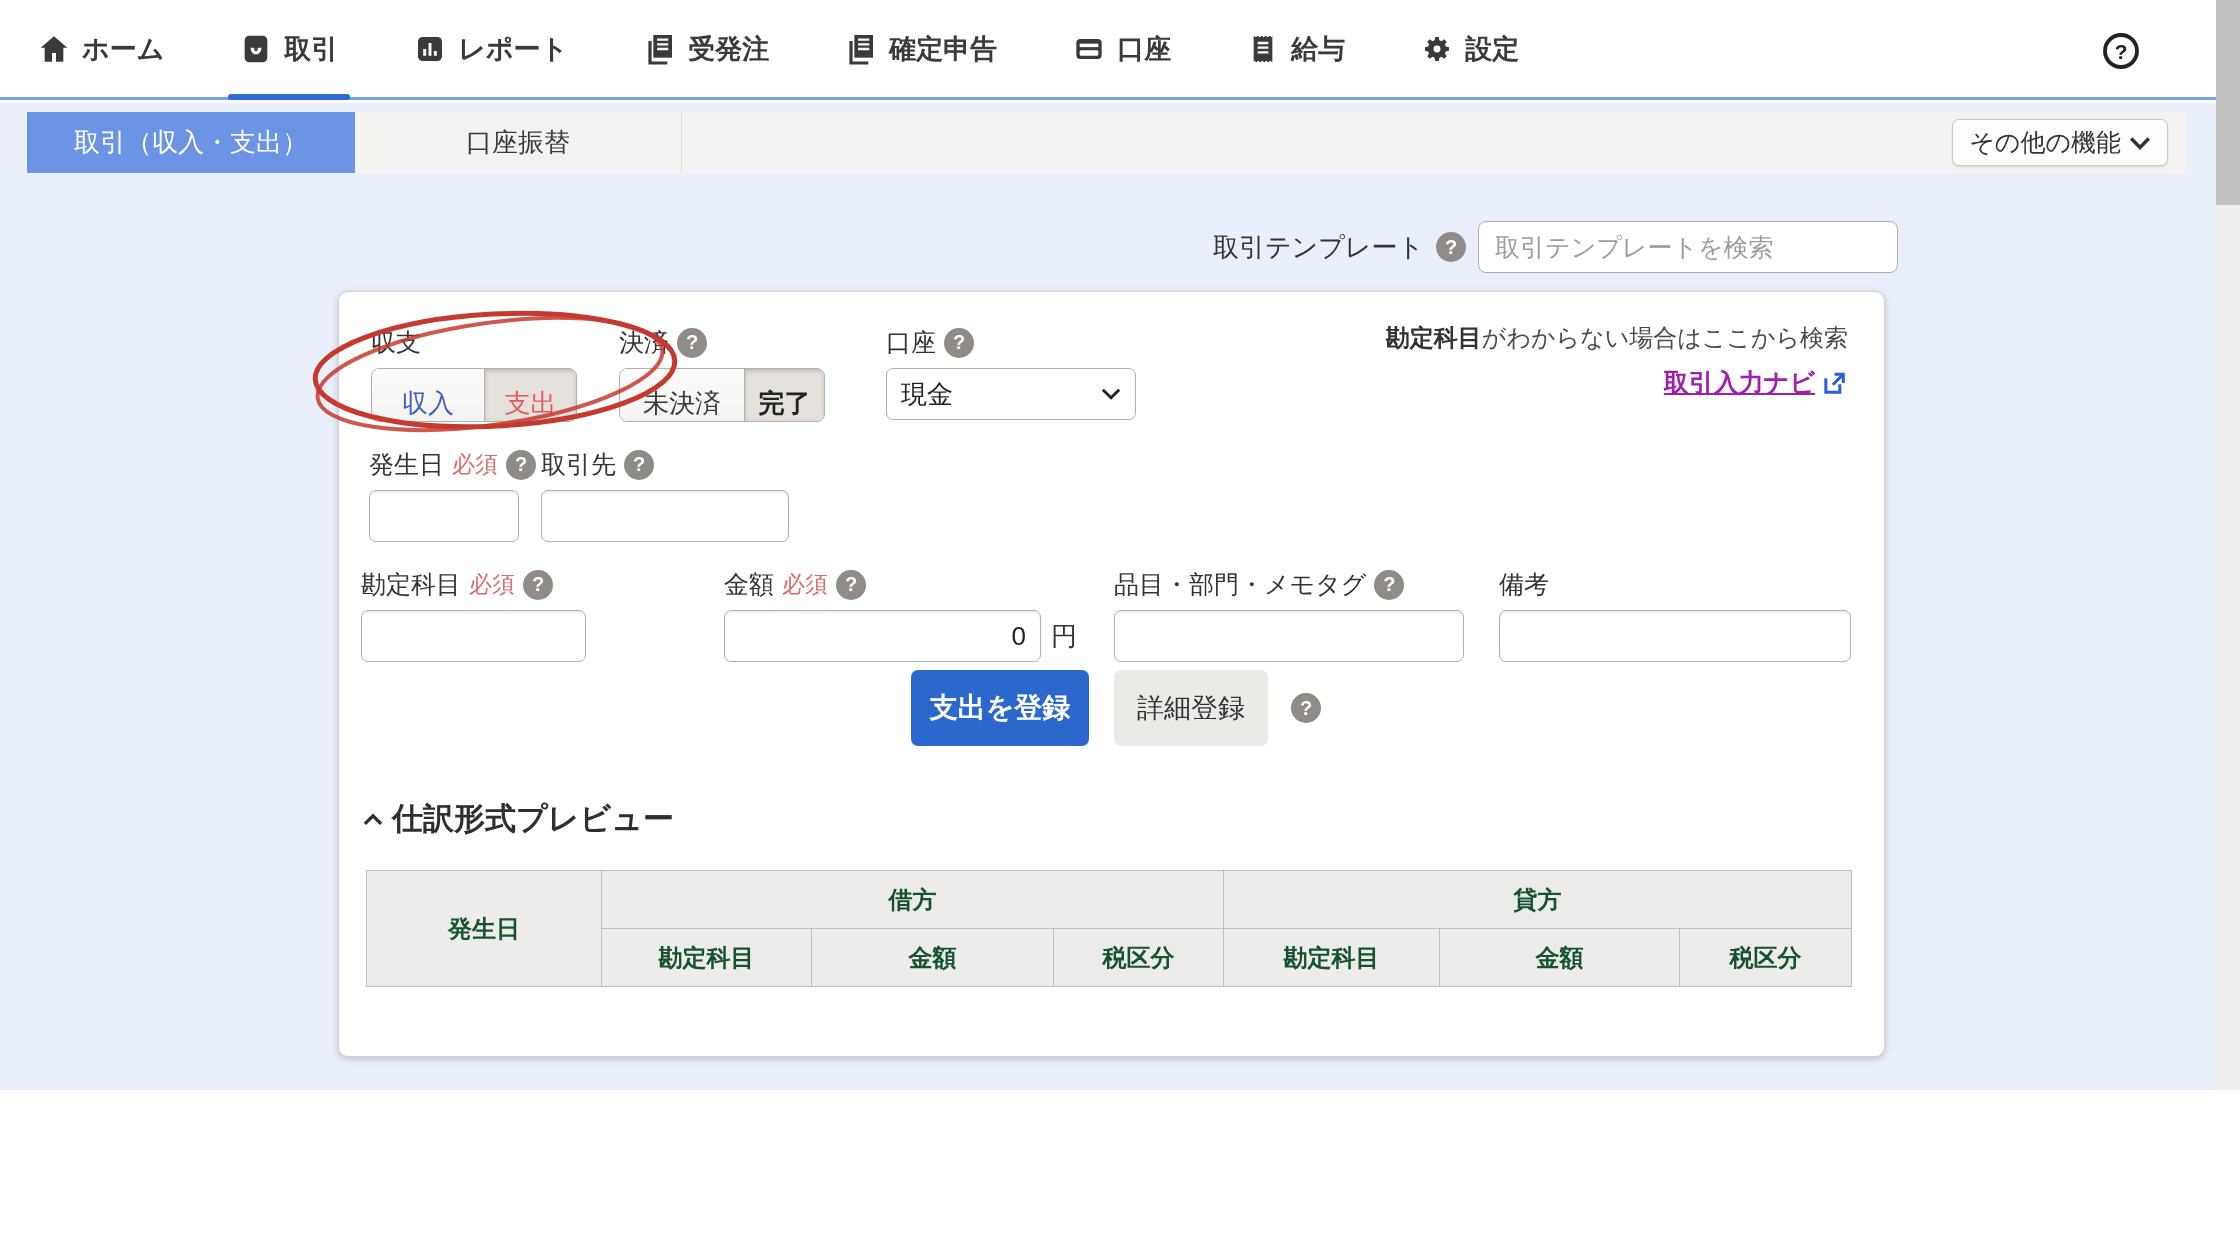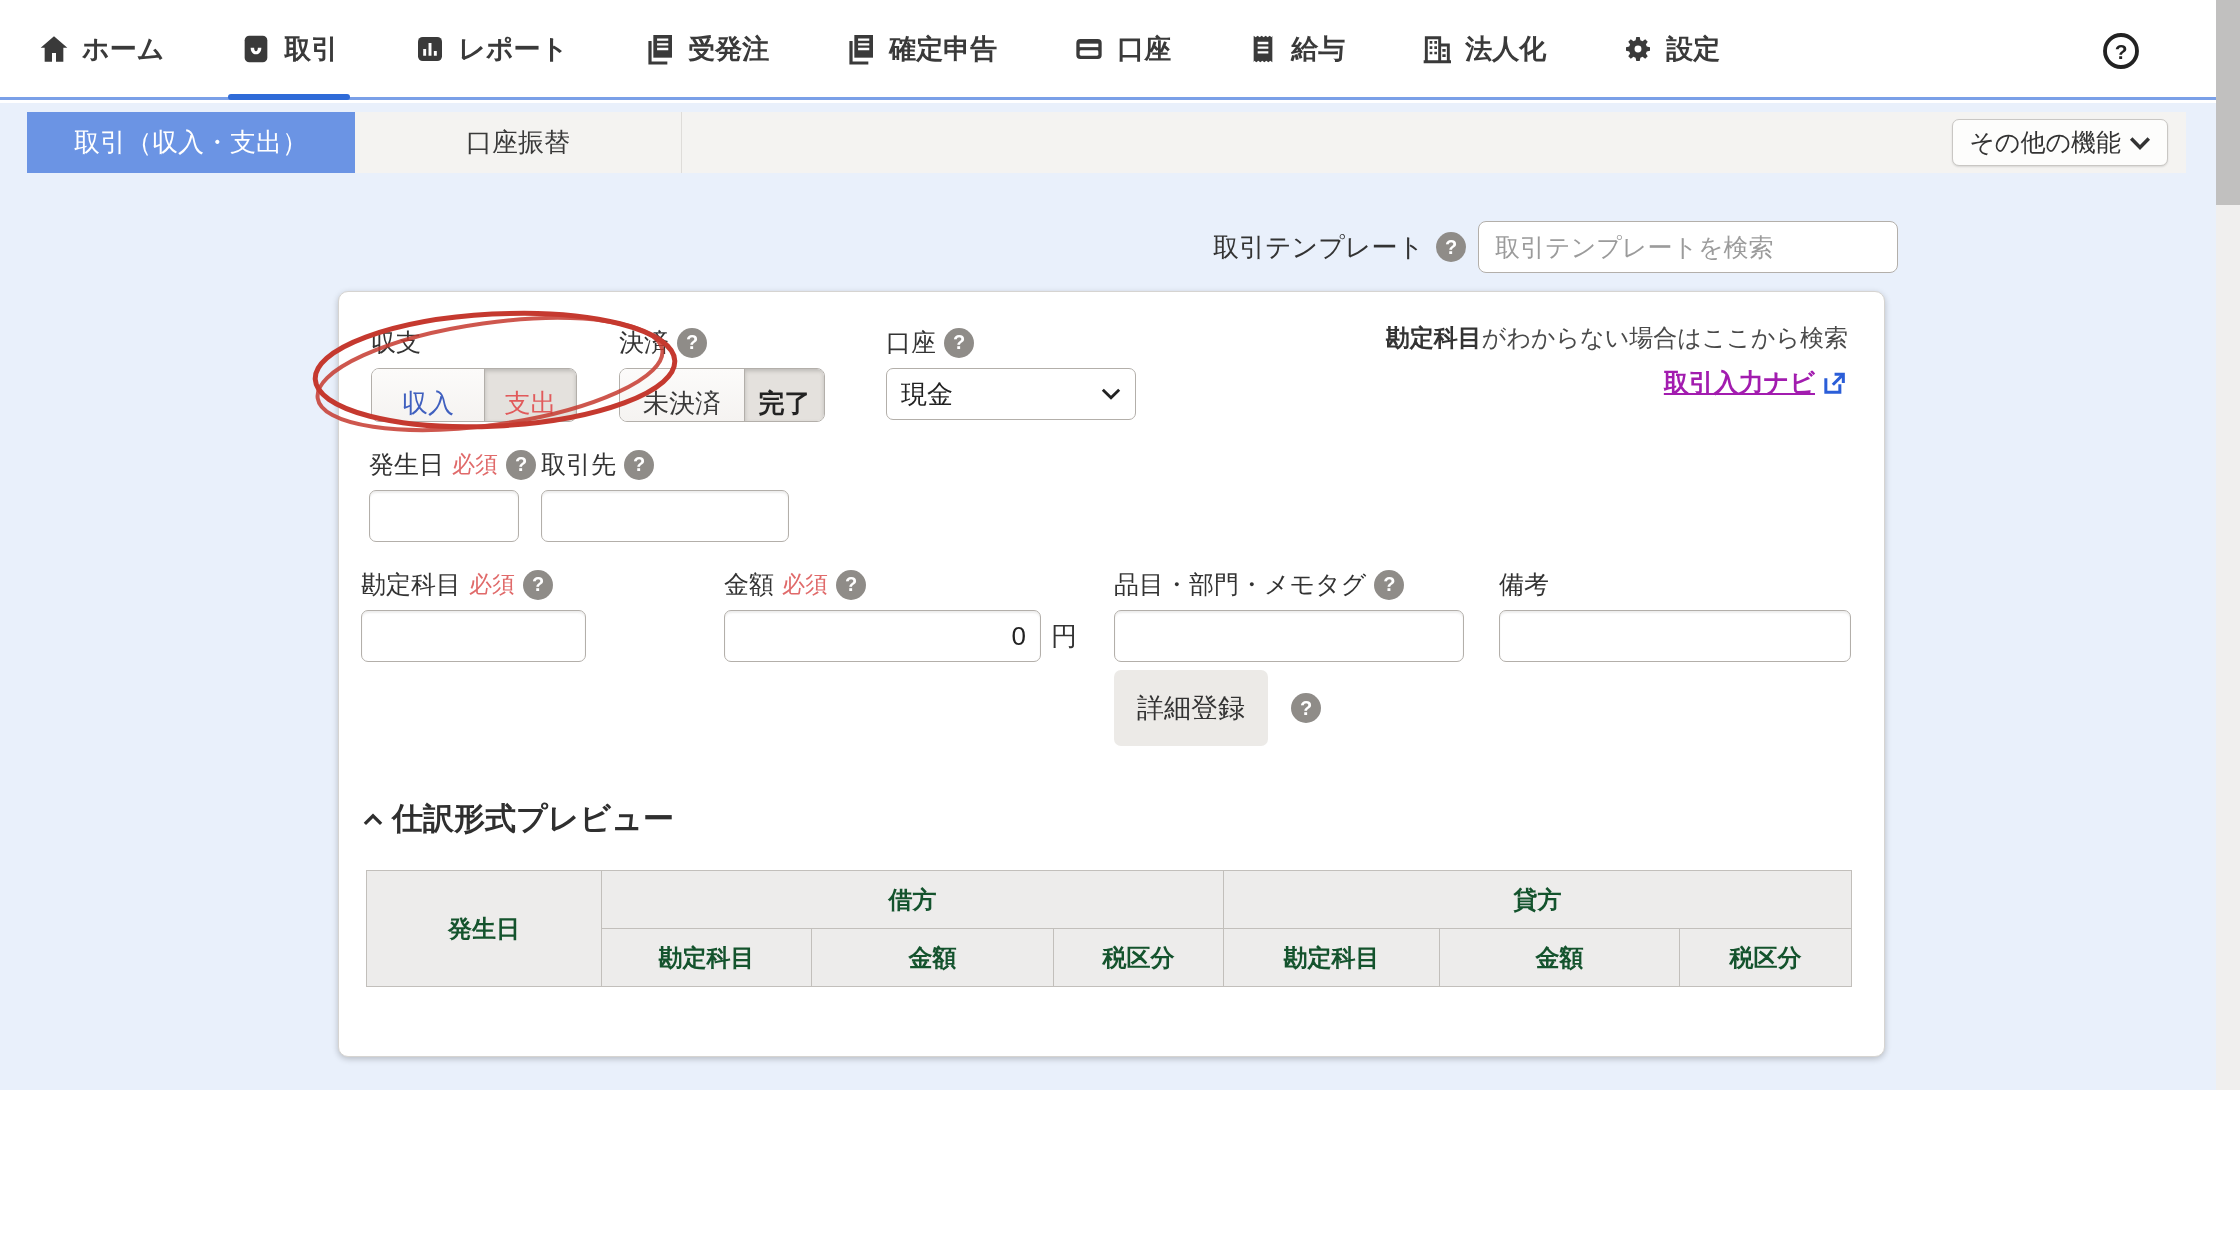--- a/index.html
+++ b/index.html
@@ -161,29 +161,20 @@
       <div class="nav-item">
         <span class="nav-icon">
           <svg viewBox="0 0 24 24" width="32" height="32">
               <path d="M5 2l1.5 1.2L8 2l1.5 1.2L11 2l1.5 1.2L14 2l1.5 1.2L17 2l1.5 1.2L19 2v20l-1.5-1.2L16 22l-1.5-1.2L13 22l-1.5-1.2L10 22l-1.5-1.2L7 22l-1.5-1.2L5 22z" fill="#3a3a3a"></path>
               <path d="M8 7.5h8M8 11h8M8 14.5h8" stroke="#fff" stroke-width="1.8"></path>
             </svg>
         </span>
         <span>給与</span>
       </div>
 
-      <div class="nav-item">
-        <span class="nav-icon">
-          <svg viewBox="0 0 24 24" width="32" height="32">
-              <path d="M4 21.5V3.5h10v18M14 9h6.5v12.5M2 21.5h20.5" fill="none" stroke="#3a3a3a" stroke-width="2.2"></path>
-              <path d="M6.5 6h2v2h-2zM10 6h2v2h-2zM6.5 10h2v2h-2zM10 10h2v2h-2zM6.5 14h2v2h-2zM10 14h2v2h-2zM16 12h2.5v2H16zM16 16h2.5v2H16z" fill="#3a3a3a"></path>
-            </svg>
-        </span>
-        <span>法人化</span>
-      </div>
 
       <div class="nav-item">
         <span class="nav-icon">
           <svg viewBox="0 0 24 24" width="32" height="32">
               <path d="M21 13.3v-2.6l-2.4-.5a7 7 0 0 0-.7-1.6l1.4-2-1.9-1.9-2 1.4c-.5-.3-1-.5-1.6-.7L13.3 3h-2.6l-.5 2.4c-.6.2-1.1.4-1.6.7l-2-1.4-1.9 1.9 1.4 2c-.3.5-.5 1-.7 1.6l-2.4.5v2.6l2.4.5c.2.6.4 1.1.7 1.6l-1.4 2 1.9 1.9 2-1.4c.5.3 1 .5 1.6.7l.5 2.4h2.6l.5-2.4c.6-.2 1.1-.4 1.6-.7l2 1.4 1.9-1.9-1.4-2c.3-.5.5-1 .7-1.6z" fill="#3a3a3a"></path>
               <circle cx="12" cy="12" r="2.6" fill="#fff"></circle>
             </svg>
         </span>
         <span>設定</span>
       </div>
@@ -325,20 +316,21 @@
         <input class="tinput" style="width: 350px;" type="text">
       </div>
 
       <div class="fgroup" style="left:1160px; top:276px;">
         <div class="flabel">
           <span>備考</span>
         </div>
         <input class="tinput" style="width: 352px;" type="text">
       </div>
 
+      <button class="submit-btn">支出を登録</button>
       <button class="detail-btn">詳細登録</button>
       <span class="qbadge actions-q">?</span>
 
       <div class="preview-head">
         <svg viewBox="0 0 16 10" width="20" height="13">
             <path d="M1.5 8.5 8 2l6.5 6.5" fill="none" stroke="#2f2f2f" stroke-width="2.6"></path>
           </svg>
         <span class="t">仕訳形式プレビュー</span>
       </div>
 

